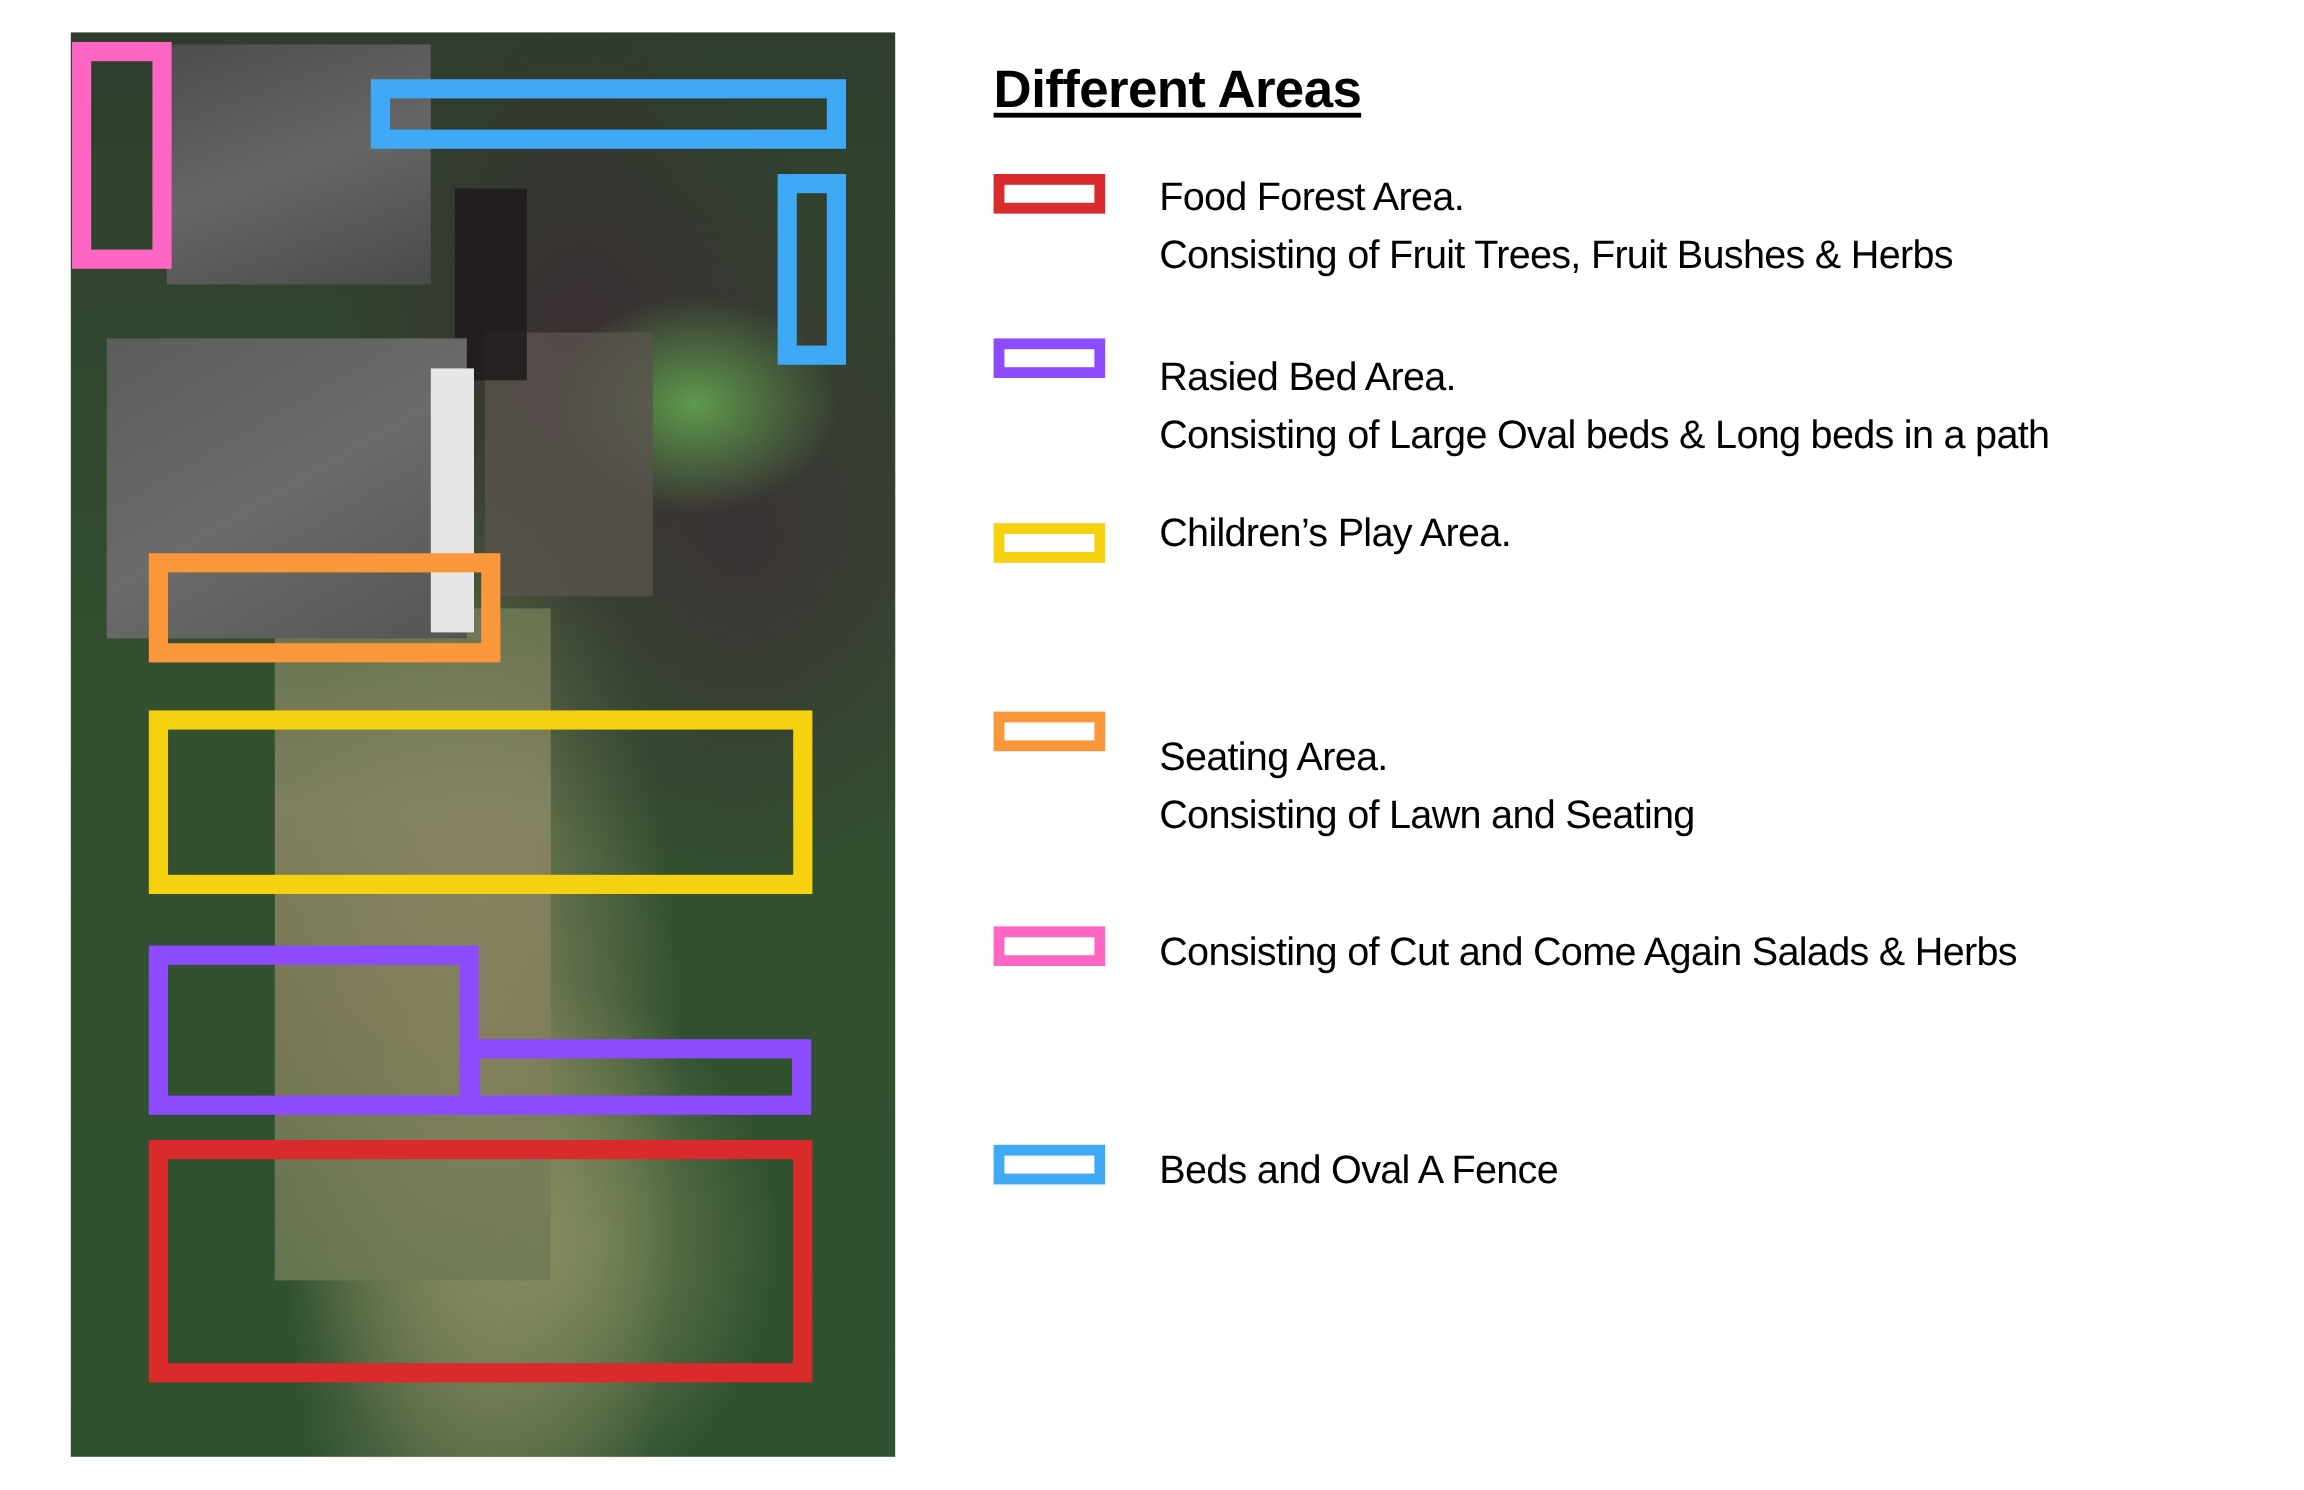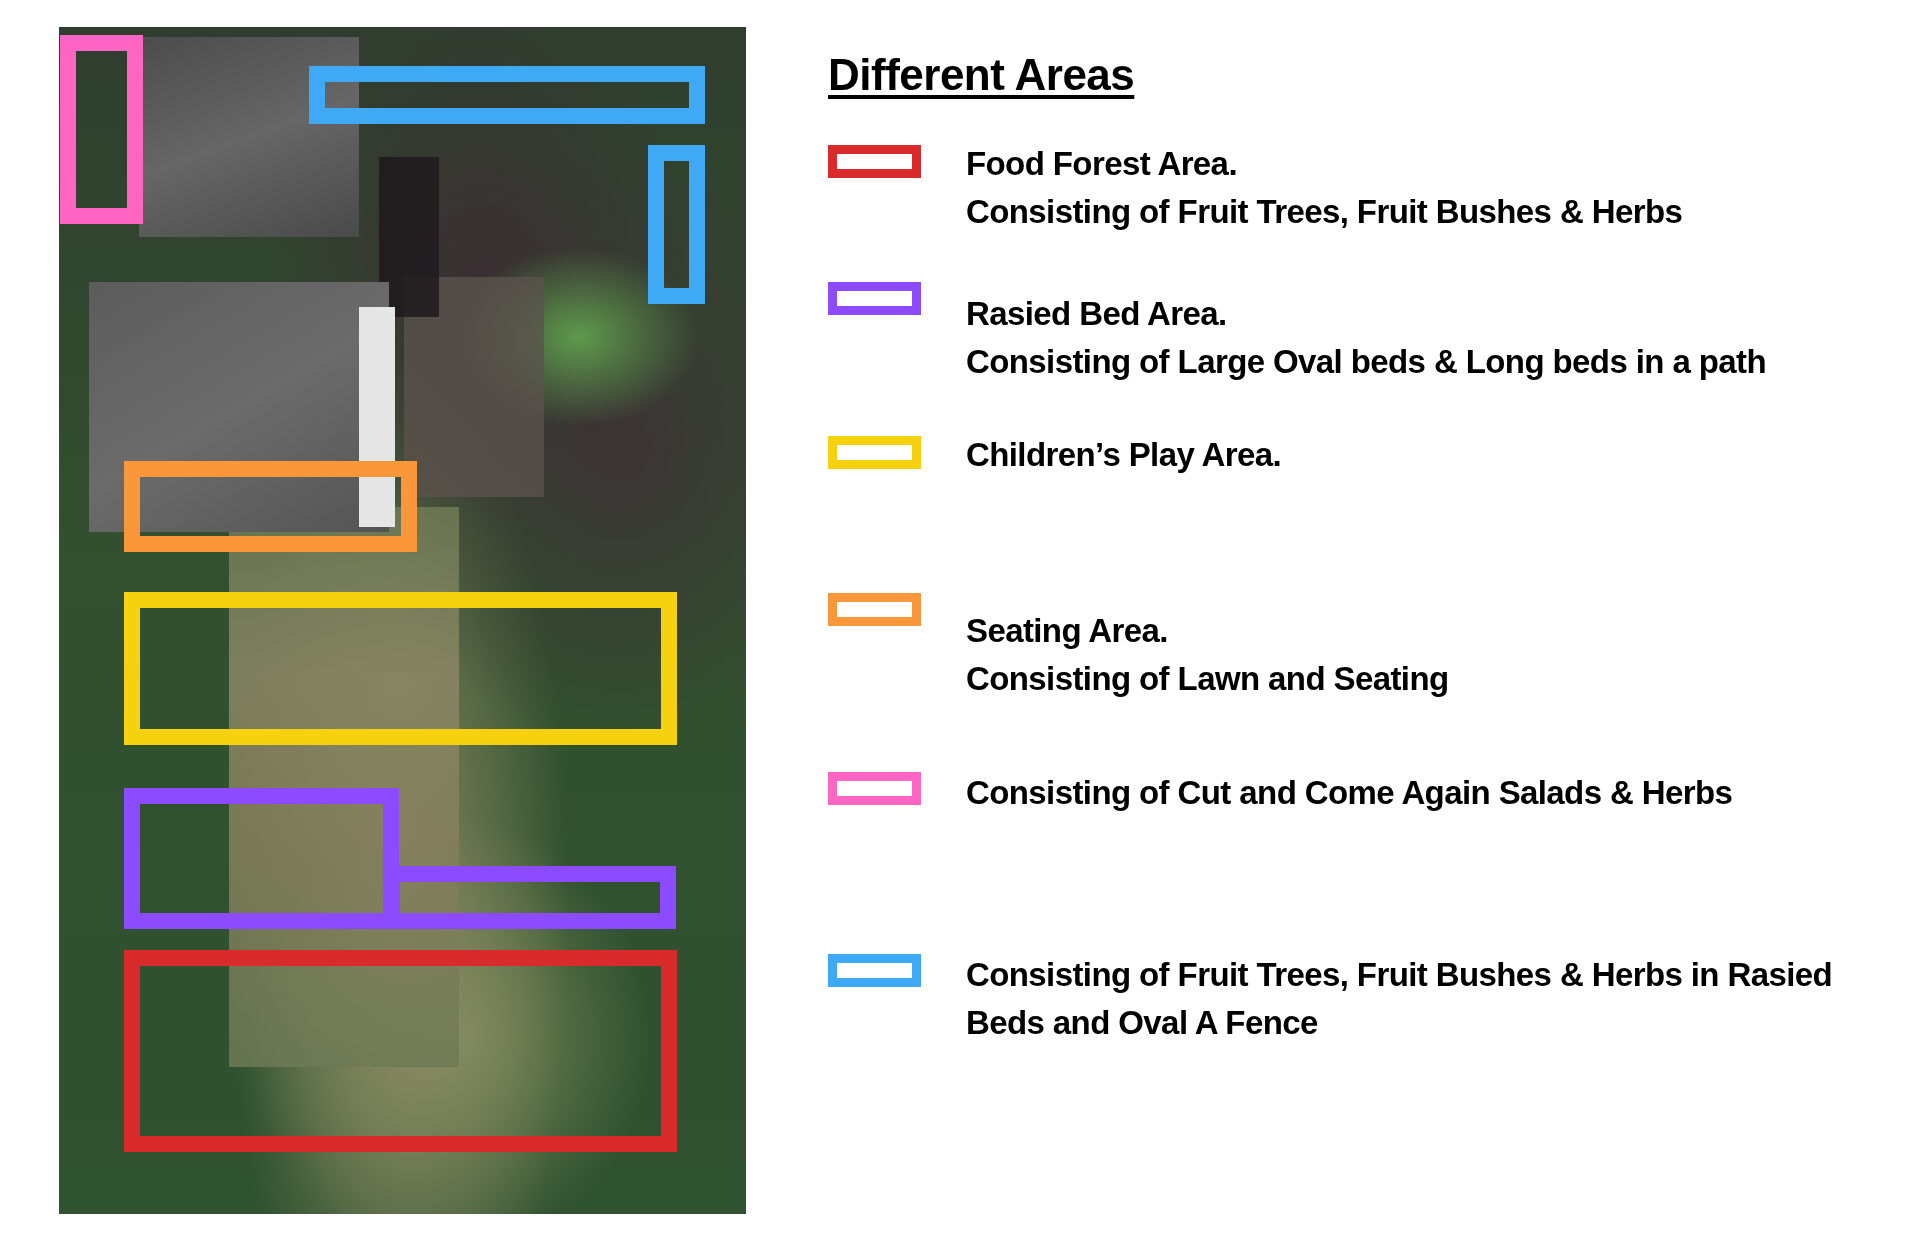--- a/index.html
+++ b/index.html
@@ -19,21 +19,21 @@
   .roof2 { left:30px; top:255px; width:300px; height:250px; background:linear-gradient(150deg,#5c5c5c,#6b6b6b 50%,#545454); }
   .wall { position:absolute; left:300px; top:280px; width:36px; height:220px; background:#e6e6e6; }
   .shadow { position:absolute; left:320px; top:130px; width:60px; height:160px; background:#1f1a1d; opacity:.85; }
   .drive { position:absolute; left:345px; top:250px; width:140px; height:220px; background:#5a524d; opacity:.8; }
   .lawn-strip { position:absolute; left:170px; top:480px; width:230px; height:560px;
                 background:linear-gradient(180deg,#6f7a55,#8b8766 30%,#857f5d 60%,#6d7a55); opacity:.85; }
   .zone { position:absolute; box-sizing:border-box; border-style:solid; border-width:16px; background:transparent; }
   .legend-title { position:absolute; left:828px; top:50px; font-size:44px; font-weight:bold;
                   text-decoration:underline; text-underline-offset:5px; letter-spacing:-0.5px; }
   .swatch { position:absolute; left:828px; width:93px; height:33px; box-sizing:border-box; border:9px solid; background:#fff; }
-  .entry { position:absolute; left:966px; font-size:33px; font-weight:bold; line-height:48px; letter-spacing:-0.6px; white-space:nowrap; }
+  .entry { position:absolute; left:966px; font-size:33px; font-weight:normal; line-height:48px; letter-spacing:-0.6px; white-space:nowrap; }
   .entry div { margin:0; }
 </style>
 </head>
 <body>
 
 <div class="photo">
   <div class="lawn-strip"></div>
   <div class="drive"></div>
   <div class="shadow"></div>
   <div class="roof roof1"></div>
@@ -58,32 +58,31 @@
   <div>Consisting of Fruit Trees, Fruit Bushes &amp; Herbs</div>
 </div>
 
 <div class="swatch" style="top: 282px; border-color: rgb(140, 75, 255);"></div>
 <div class="entry" style="top:290px;">
   <div>Rasied Bed Area.</div>
   <div>Consisting of Large Oval beds &amp; Long beds in a path</div>
 </div>
 
 <div class="swatch" style="top: 436px; border-color: rgb(245, 209, 15);"></div>
-<div class="entry" style="top:431px;text-align:center;">
+<div class="entry" style="top:420px;text-align:center;">
   <div>Children’s Play Area.</div>
 </div>
 
 <div class="swatch" style="top: 593px; border-color: rgb(250, 151, 59);"></div>
 <div class="entry" style="top:588px;margin-top:19px;">
   <div>Seating Area.</div>
   <div>Consisting of Lawn and Seating</div>
 </div>
 
 <div class="swatch" style="top: 772px; border-color: rgb(255, 102, 196);"></div>
 <div class="entry" style="top:769px;">
   <div>Consisting of Cut and Come Again Salads &amp; Herbs</div>
 </div>
 
 <div class="swatch" style="top: 954px; border-color: rgb(63, 169, 245);"></div>
 <div class="entry" style="top:951px;">
-  <div>Consisting of Fruit Trees, Fruit Bushes &amp; Herbs in Rasied</div>
   <div>Beds and Oval A Fence</div>
 </div>
 
 </body></html>

